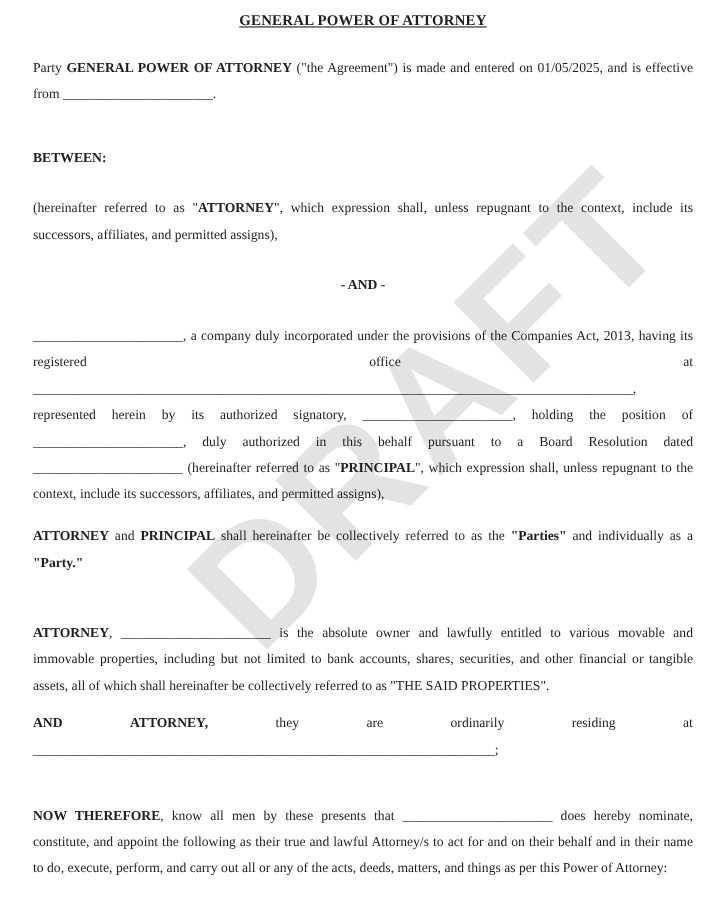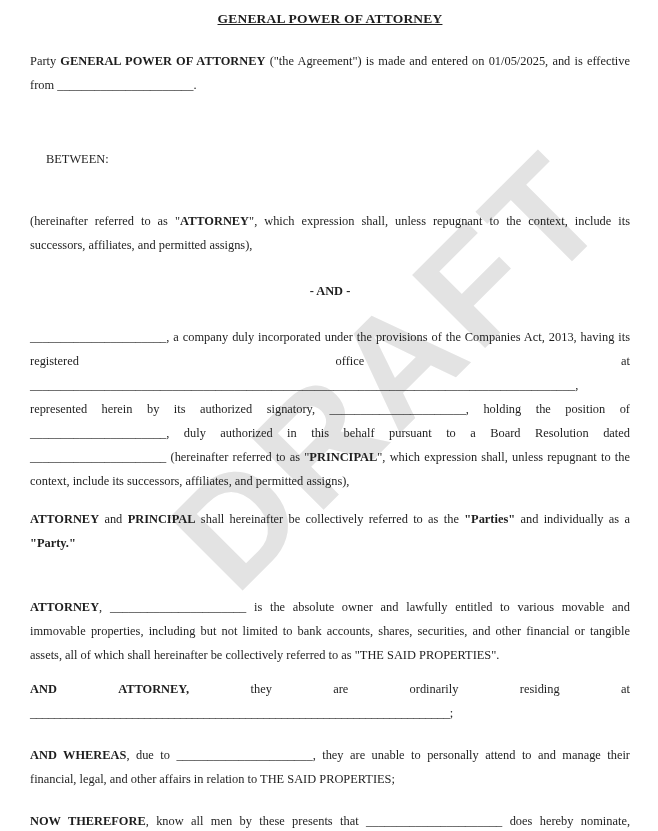--- a/index.html
+++ b/index.html
@@ -86,23 +86,23 @@
 
   .center-and {
     text-align: center;
     font-size: 12.4px;
     line-height: 24px;
     margin: 0;
   }
 
   .heading-line {
     font-size: 12.4px;
-    font-weight: 400;
+    font-weight: 700;
     line-height: 24px;
-    margin: 16px;
+    margin: 0;
   }
 
   
   .spread-line {
     font-size: 12.4px;
     line-height: 24px;
     margin: 0;
     display: flex;
     justify-content: space-between;
     width: 100%;
@@ -167,20 +167,19 @@
       <span>are</span>
       <span>ordinarily</span>
       <span>residing</span>
       <span>at</span>
     </p>
 
     <p class="blank-line"><span>______________________________________________________________________</span><span>;</span></p>
 
     <div class="gap-18"></div>
 
-    <p class="para"><b>AND WHEREAS</b><span>, due to </span><span>______________________</span><span>, they are unable to personally attend to and manage their financial, legal, and other affairs in relation to THE SAID PROPERTIES;</span></p>
 
     <div class="gap-18"></div>
 
     <p class="para"><b>NOW THEREFORE</b><span>, know all men by these presents that </span><span>______________________</span><span> does hereby nominate, constitute, and appoint the following as their true and lawful Attorney/s to act for and on their behalf and in their name to do, execute, perform, and carry out all or any of the acts, deeds, matters, and things as per this Power of Attorney:</span></p>
 
   </div>
 </div>
 
 </body></html>

